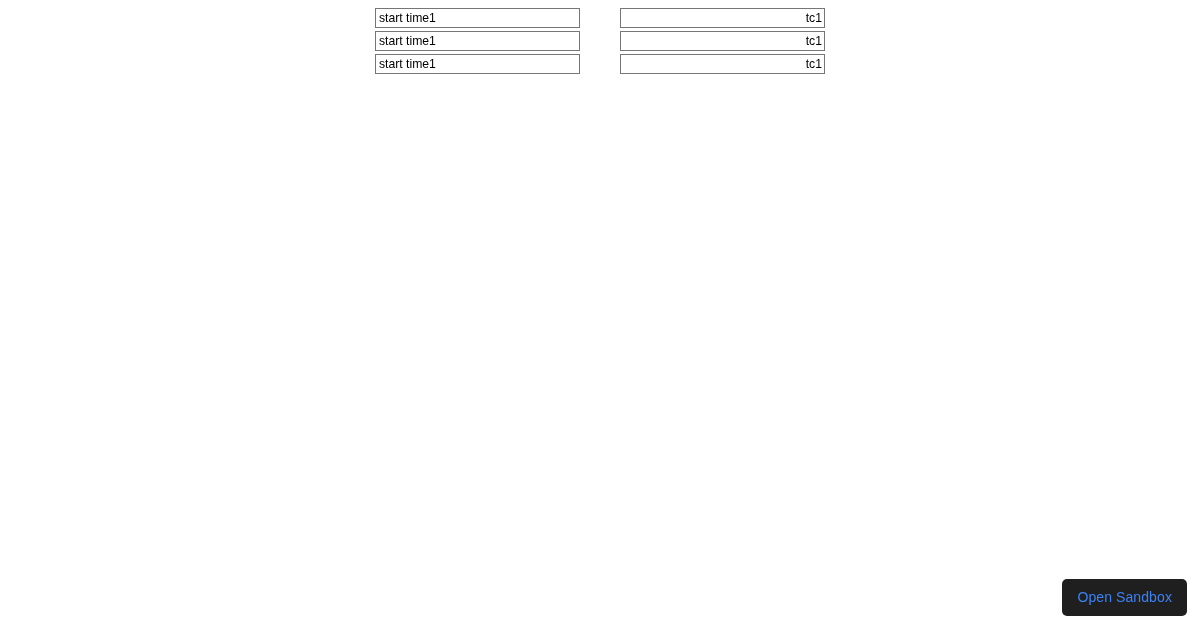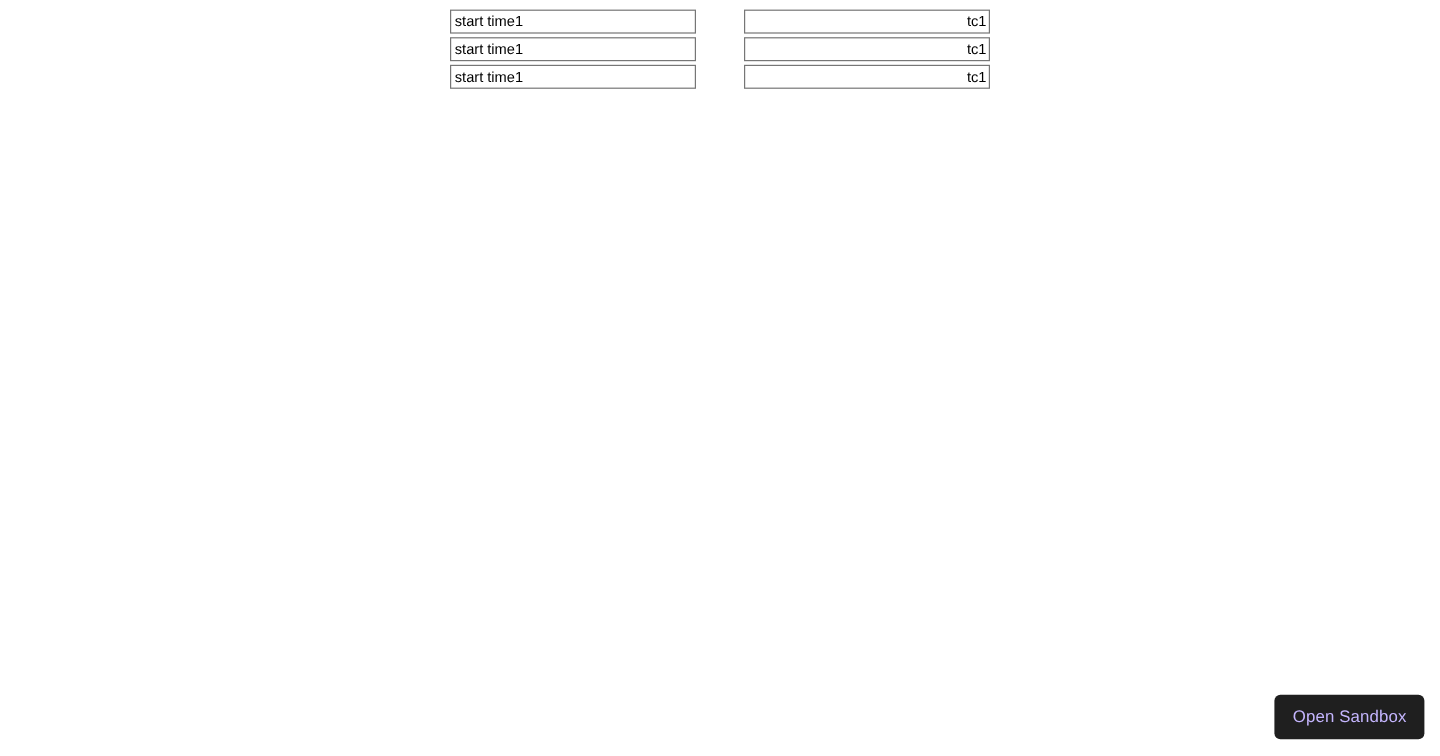--- a/index.html
+++ b/index.html
@@ -59,21 +59,21 @@
     width: 225px;
     margin-left: 0;
     text-align: right;
   }
 
   .sandbox-button {
     position: absolute;
     right: 13px;
     bottom: 14px;
     background: #1f1f1f;
-    color: #c4b5fd;
+    color: #3b82f6;
     font-family: "Liberation Sans", sans-serif;
     font-size: 14px;
     line-height: 1;
     padding: 11px 15px 12px 15px;
     border: none;
     border-radius: 5px;
     cursor: pointer;
     letter-spacing: 0.1px;
   }
 </style>

